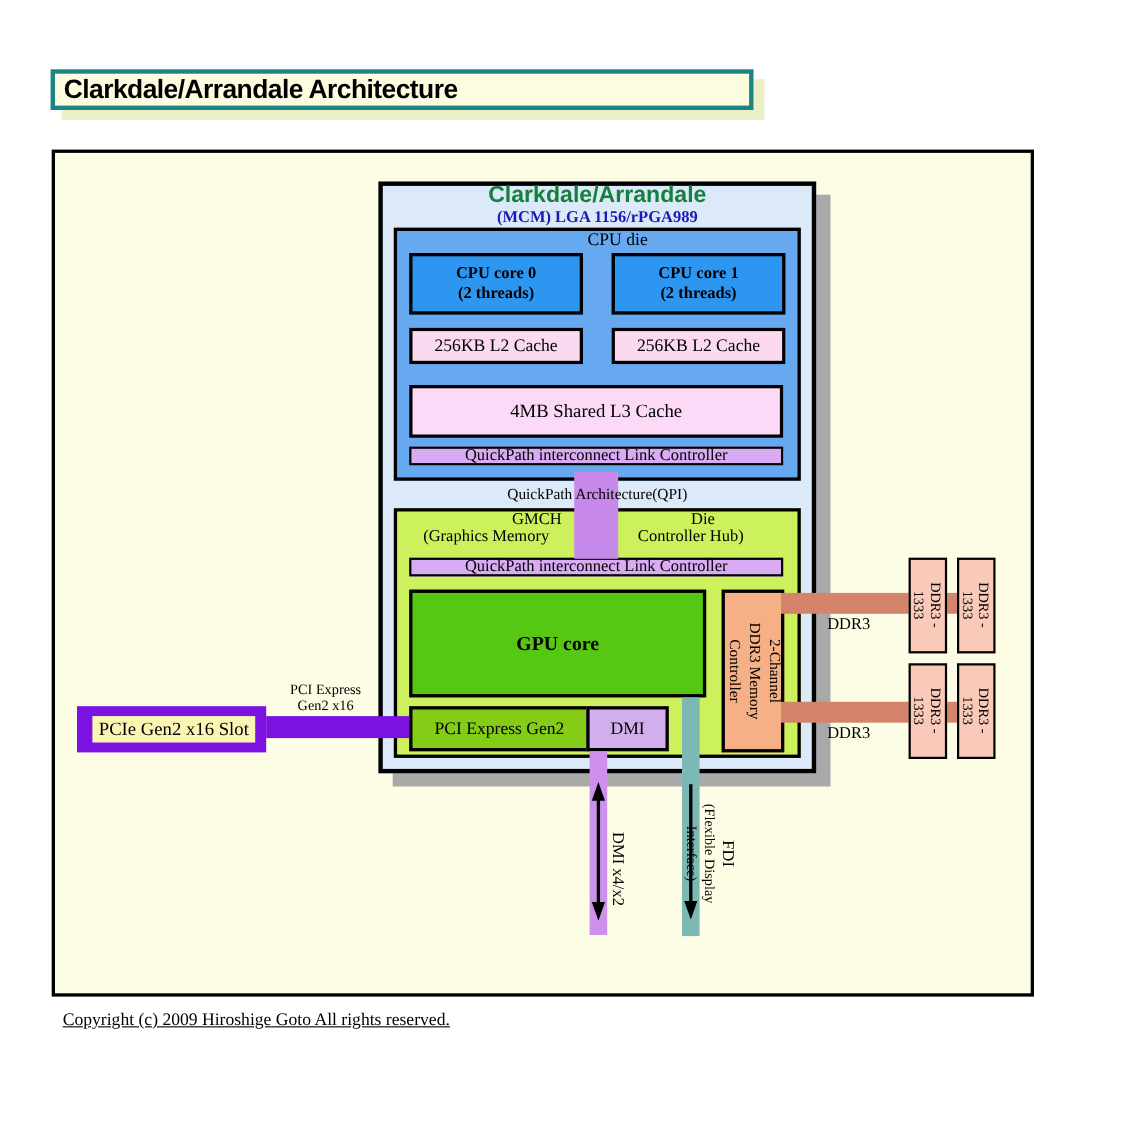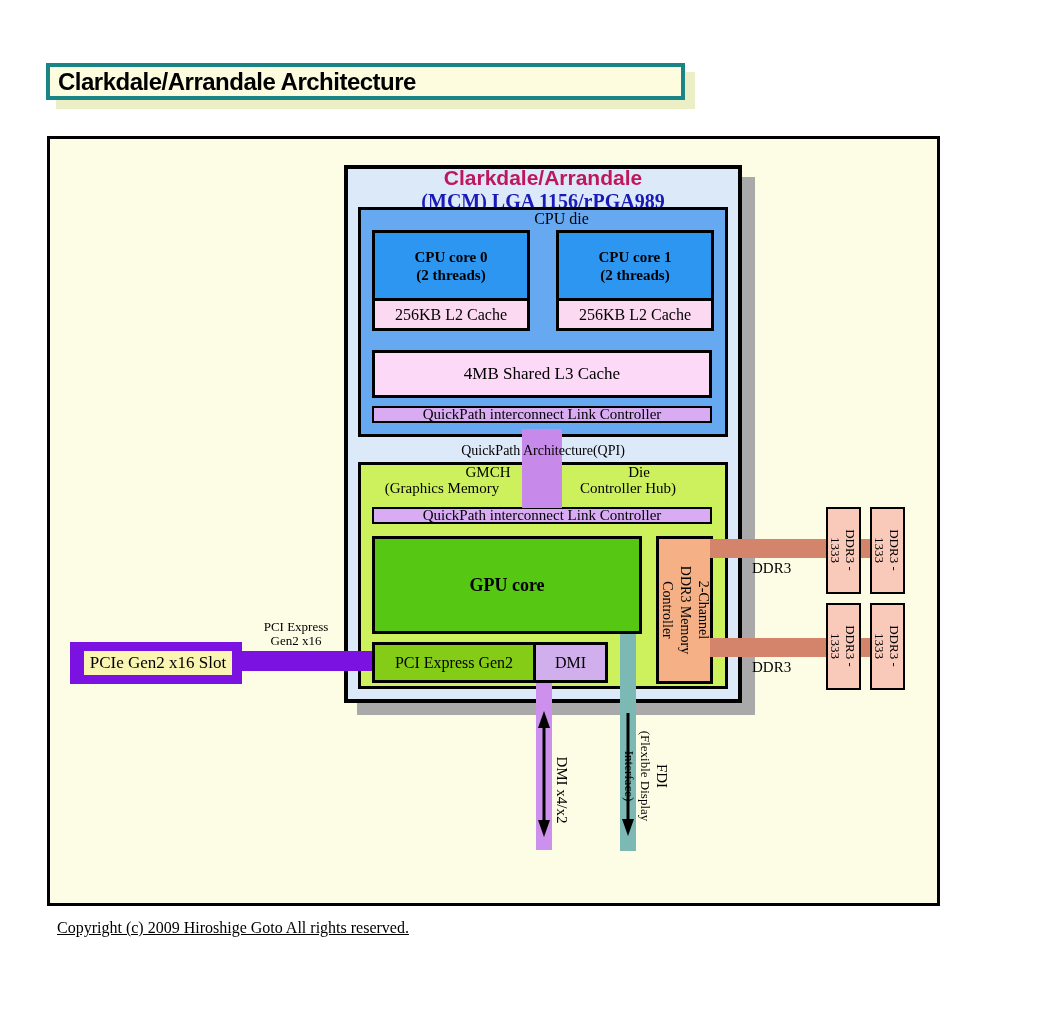--- a/index.html
+++ b/index.html
@@ -15,28 +15,28 @@
              font-family:"Liberation Sans",sans-serif;font-size:24px;font-weight:600;
              letter-spacing:-0.5px;}
 
   
   .outer-box{left:47px;top:136px;width:893px;height:770px;border:3px solid #000;background:#FDFDE6;}
 
   
   .mcm{left:344px;top:165px;width:398px;height:538px;border:4px solid #000;
        background:#DCE9F8;box-shadow:13px 12px 0 #A9A9A9;}
   .mcm-title{left:348px;top:166px;width:390px;text-align:center;
-             font-family:"Liberation Sans",sans-serif;font-weight:bold;font-size:21px;color:#be185d;}
+             font-family:"Liberation Sans",sans-serif;font-weight:bold;font-size:21px;color:#15803d;}
   .mcm-subtitle{left:348px;top:190px;width:390px;text-align:center;
-                font-weight:bold;font-size:20px;color:#1A1AB8;}
+                font-weight:bold;font-size:15px;color:#1A1AB8;}
 
   
   .cpu-die{left:358px;top:207px;width:370px;height:230px;border:3px solid #000;background:#67A9F1;}
   .cpu-die-label{left:358px;top:210px;width:370px;text-align:center;font-size:16px;padding-left:37px;}
-  .core-blue{width:158px;height:71px;border:3px solid #000;background:#2D96F0;
+  .core-blue{width:158px;height:56px;border:3px solid #000;background:#2D96F0;
              flex-direction:column;font-weight:bold;font-size:15px;line-height:18px;justify-content:center;}
   .l2-box{width:158px;height:33px;border:3px solid #000;background:#FBD9F1;font-size:16px;}
   .l3-box{left:372px;top:350px;width:340px;height:48px;border:3px solid #000;background:#FBD9F7;font-size:17px;}
   .qpi-ctrl{width:340px;height:17px;border:2px solid #000;background:#D9ABF3;font-size:15px;}
 
   
   .qpi-band{left:522px;top:429px;width:40px;height:79px;background:#C78AEA;}
   .qpi-label{left:543px;top:443px;transform:translateX(-50%);white-space:nowrap;font-size:14px;}
 
   

